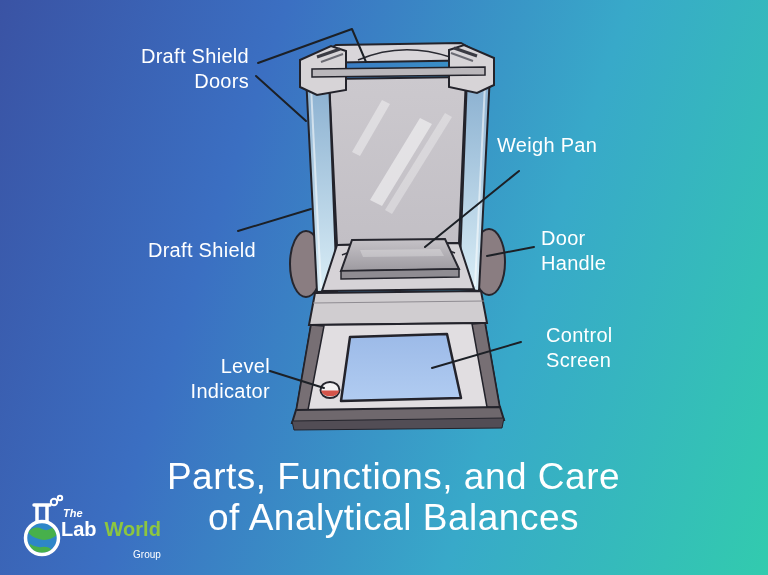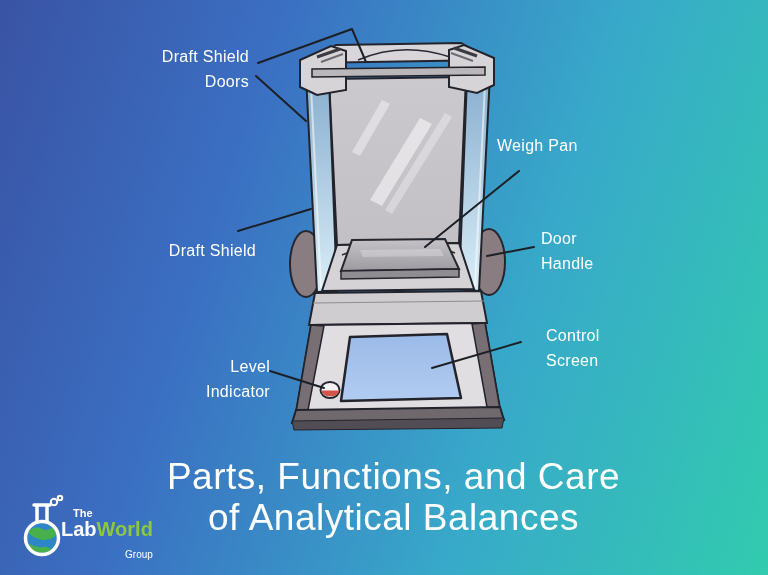--- a/index.html
+++ b/index.html
@@ -3,36 +3,36 @@
 <meta charset="utf-8">
 <style>
   html,body { margin:0; padding:0; }
   .stage {
     position:relative; width:768px; height:575px; overflow:hidden;
     background: linear-gradient(108deg, #3A53A4 0%, #3B6FC2 30%, #38A9C9 66%, #32CBAE 100%);
     font-family:"Liberation Sans", sans-serif;
   }
   .stage svg.art { position:absolute; left:0; top:0; }
   .diagram-label {
-    position:absolute; color:#FFFFFF; font-size:16px; line-height:25px;
+    position:absolute; color:#FFFFFF; font-size:20px; line-height:25px;
     letter-spacing:0.3px; white-space:nowrap;
   }
   .diagram-label span { display:block; }
   .align-right { text-align:right; }
   .main-title {
     position:absolute; left:0; right:0; top:456px; text-align:center;
     color:#FFFFFF; font-size:37px; line-height:41px; letter-spacing:0.5px;
   }
   .main-title span { display:block;padding-left:19px; }
   .logo { position:absolute; left:18px; top:492px; display:flex; align-items:flex-start; }
   .logo-text { display:flex; flex-direction:column; align-items:flex-start; margin:16px 0 0 -7px; }
-  .logo-the { font-size:11px; font-weight:bold; color:#FFFFFF; margin-left:12px; line-height:11px; }
+  .logo-the { font-size:11px; font-weight:bold; color:#FFFFFF; margin-left:2px; line-height:11px;font-style:italic; }
   .logo-main { font-size:20px; font-weight:bold; line-height:21px; letter-spacing:0; }
   .logo-lab { color:#FFFFFF; }
-  .logo-world { color:#8DC63F; }
+  .logo-world { color:#8DC63F;margin-left:8px; }
   .logo-group { font-size:10px; color:#FFFFFF; align-self:flex-end; line-height:8px; margin-top:11px; }
 </style>
 </head>
 <body>
 
 <div class="stage">
 
   <svg class="art" width="768" height="575" viewBox="0 0 768 575">
     <defs>
       <linearGradient id="glassL" x1="0" y1="0" x2="0" y2="1">

